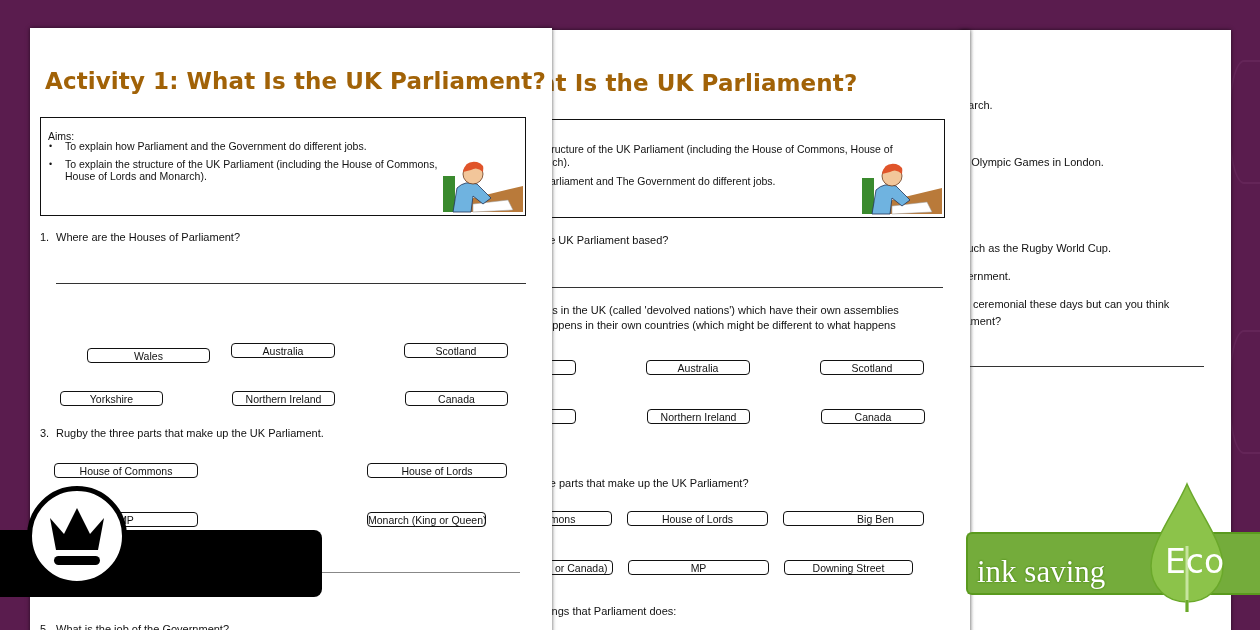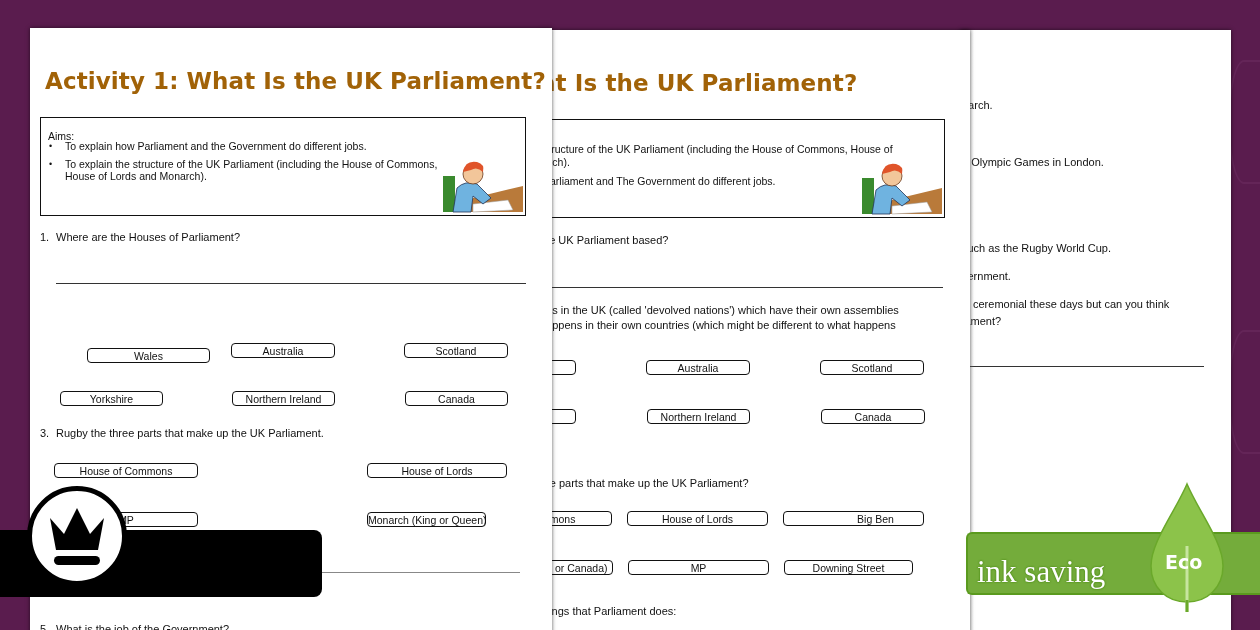--- a/index.html
+++ b/index.html
@@ -78,21 +78,21 @@
     }
     .eco-text {
       position: absolute; left: 11px; top: 56px; color: #fff; font-family: Liberation Serif, serif;
       font-size: 31px; line-height: 46px;
       text-shadow: 0 0 2px #4f8c17, 0 0 2px #4f8c17;
       margin-top: 11px;
     }
     .eco-leaf { position: absolute; left: 183px; top: 0; }
     .eco-word {
       position: absolute; left: 199px; top: 58px; color: #fff; font-family: "DejaVu Sans", sans-serif;
-      font-weight: bold; font-size: 19px; line-height: 44px;
+      font-weight: normal; font-size: 33px; line-height: 44px;
     }
   </style>
 </head>
 <body>
 
 <div class="bg-deco" style="top:60px;"></div>
 <div class="bg-deco" style="top:330px;"></div>
 
 <div class="page page-shadow-left" id="page3">
   <div class="q" style="left:2px; top:68px;">narch.</div>

